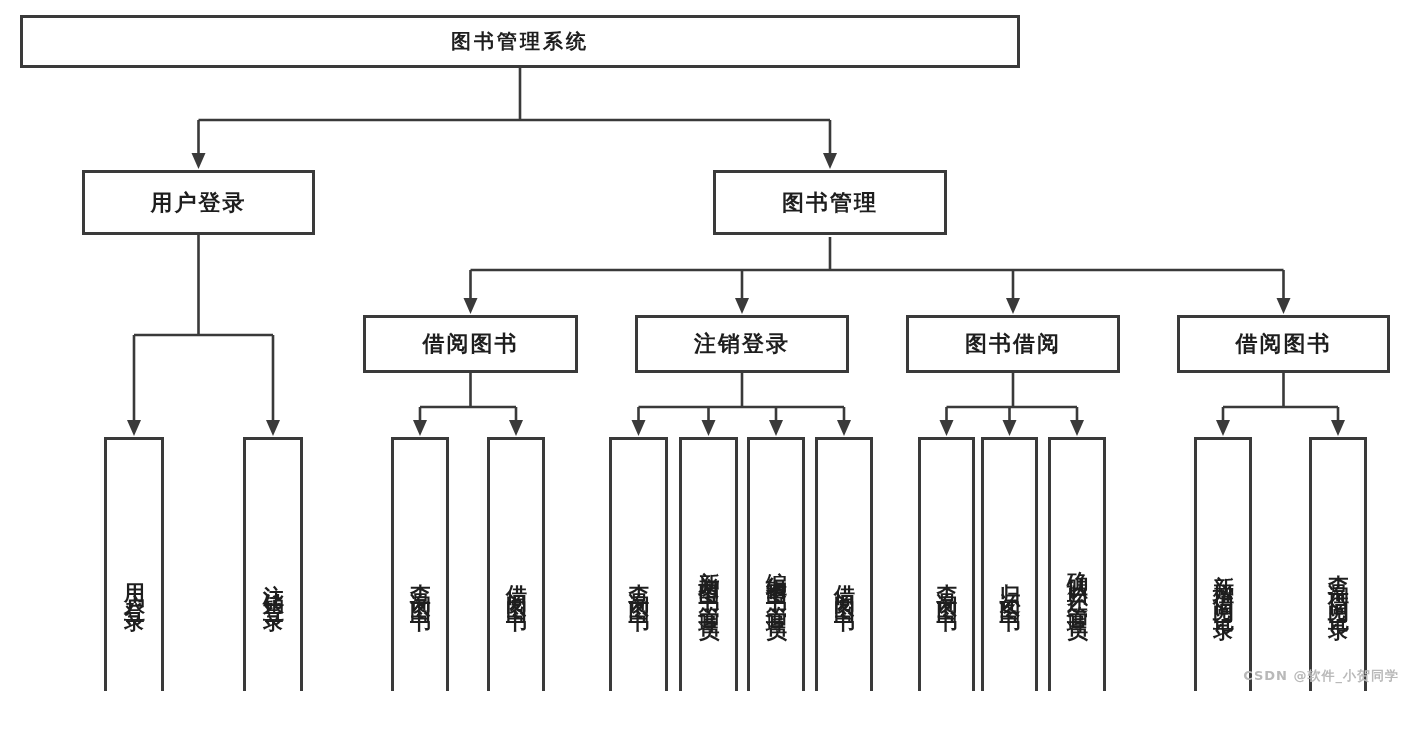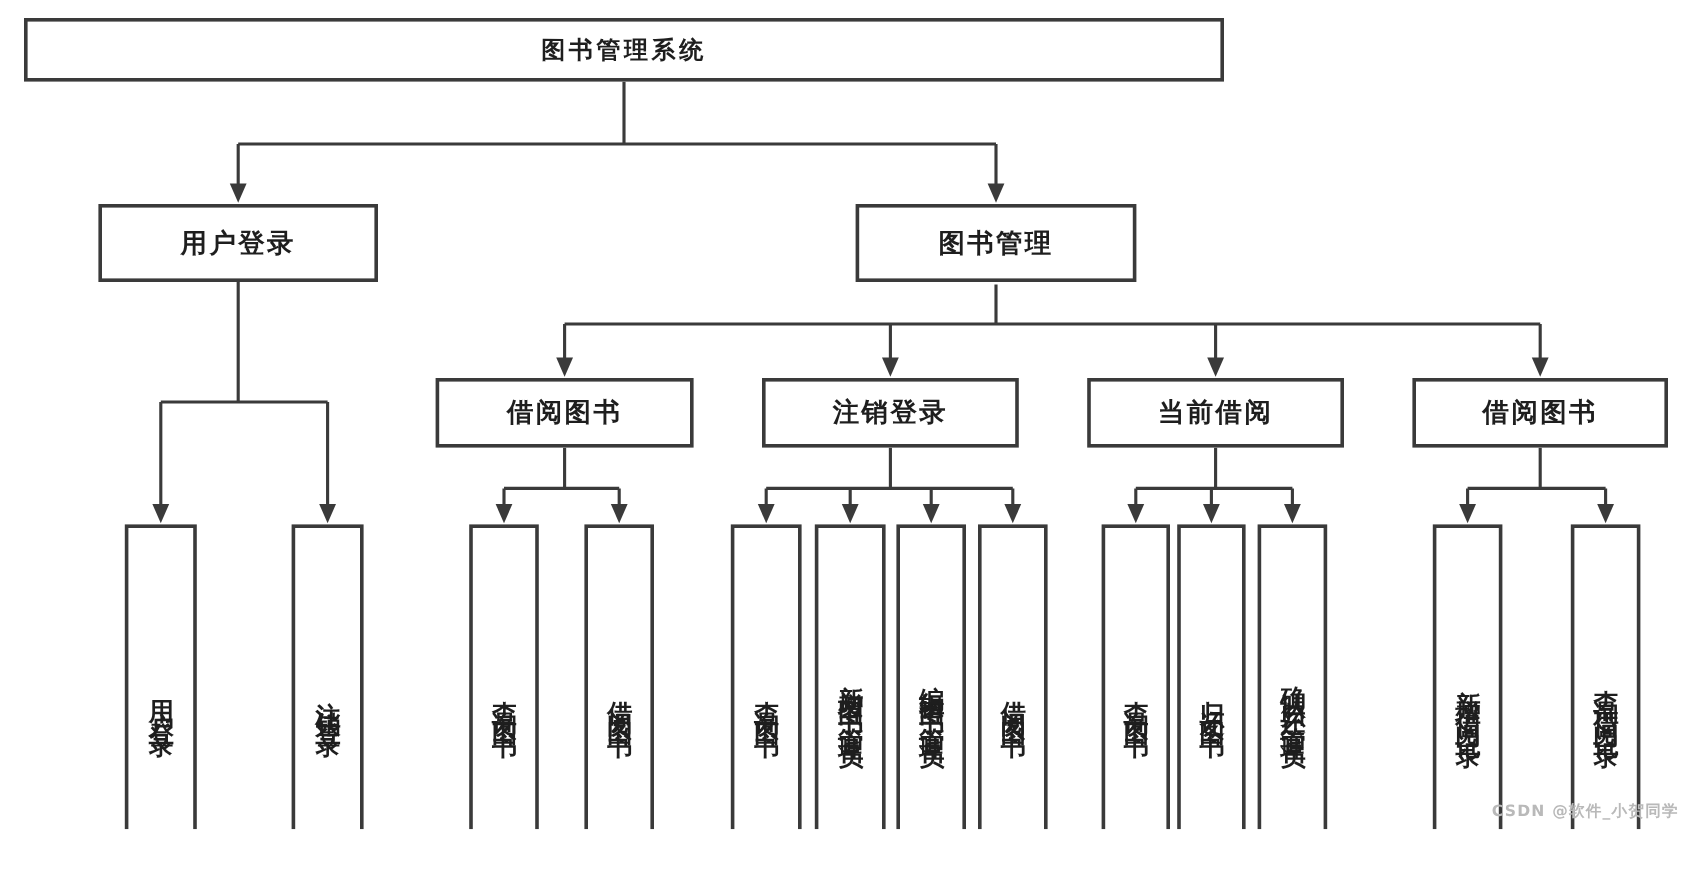--- a/index.html
+++ b/index.html
@@ -79,21 +79,21 @@
     <span>图书管理</span>
   </div>
 
   <div class="node hnode" style="left:363px;top:315px;width:215px;height:58px">
     <span>借阅图书</span>
   </div>
   <div class="node hnode" style="left:635px;top:315px;width:214px;height:58px">
     <span>注销登录</span>
   </div>
   <div class="node hnode" style="left:906px;top:315px;width:214px;height:58px">
-    <span>当前借阅</span>
+    <span>图书借阅</span>
   </div>
   <div class="node hnode" style="left:1177px;top:315px;width:213px;height:58px">
     <span>借阅图书</span>
   </div>
 
   <div class="node leaf" style="left:104px;width:60px">
     <span>用户登录</span>
   </div>
   <div class="node leaf" style="left:243px;width:60px">
     <span>注销登录</span>

